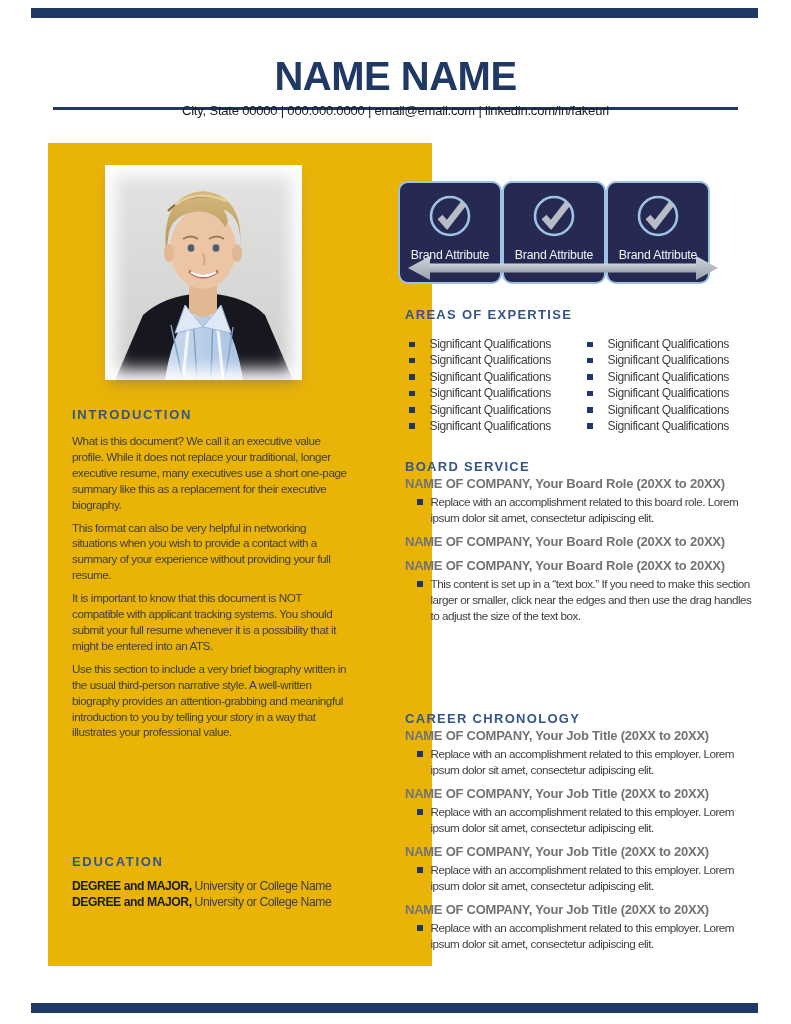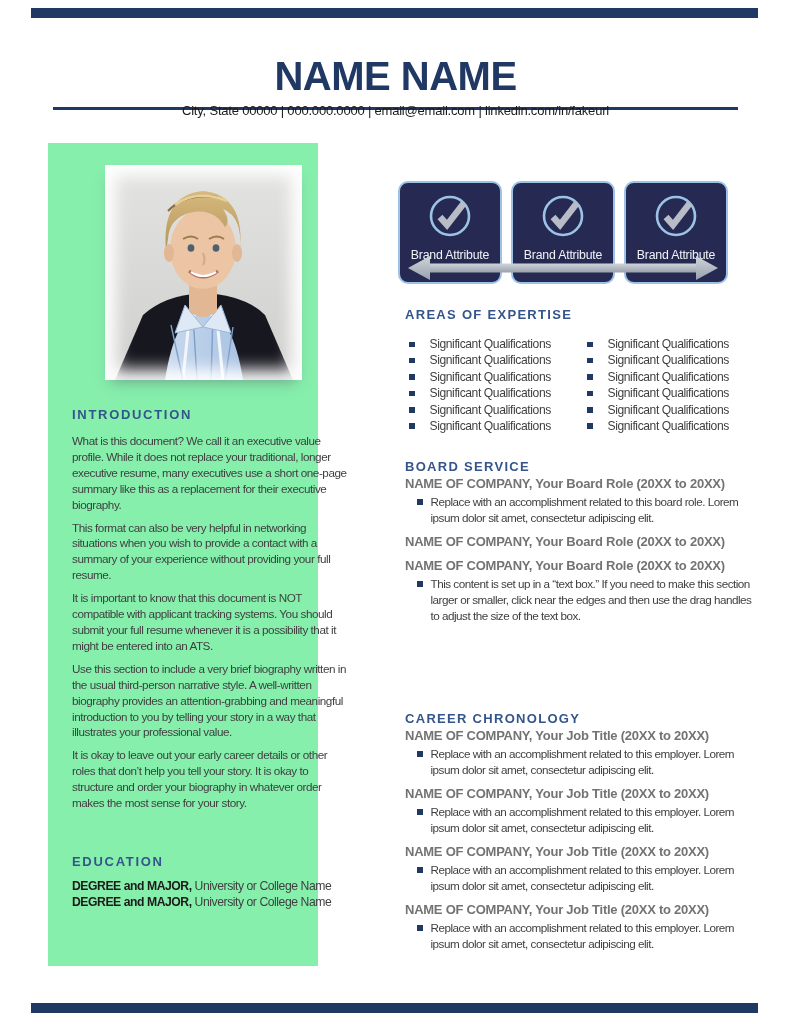--- a/index.html
+++ b/index.html
@@ -15,21 +15,21 @@
   .hdr-name{
     position:absolute;top:54px;left:0;width:100%;text-align:center;
     font-size:40px;font-weight:bold;color:#1f3864;letter-spacing:-0.5px;
   }
   .hdr-rule{position:absolute;top:107px;left:53px;width:685px;height:3px;background:#1f3864;}
   .hdr-contact{
     position:absolute;top:103px;left:0;width:100%;text-align:center;
     font-size:13px;color:#1a1a1a;letter-spacing:-0.2px;
   }
   
-  .left-panel{position:absolute;top:143px;left:48px;width:270px;height:823px;background:#86efac;}
+  .left-panel{position:absolute;top:143px;left:48px;width:384px;height:823px;background:#eab308;}
   .photo{
     position:absolute;top:22px;left:57px;width:197px;height:215px;overflow:hidden;
     box-shadow:0 8px 13px -6px rgba(90,95,110,.5);
   }
   .photo .vignette{
     position:absolute;inset:0;
     box-shadow:inset 0 0 16px 11px rgba(255,255,255,.96);
     pointer-events:none;
   }
   .sec-heading{
@@ -42,21 +42,21 @@
   }
   .edu{position:absolute;top:710px;left:24px;width:294px;}
   .edu .sec-heading{margin-bottom:9px;}
   .edu-line{font-size:12.2px;line-height:15.5px;letter-spacing:-0.45px;color:#3f3f3f;}
   .edu-line b{color:#1a1a1a;}
   
   .r-headline{
     position:absolute;top:149px;left:405px;width:356px;
     font-size:15px;font-weight:bold;letter-spacing:0.8px;color:#1f3864;
   }
-  .boxes{position:absolute;top:181px;left:398px;width:330px;display:flex;gap:9px;}
+  .boxes{position:absolute;top:181px;left:398px;width:330px;display:flex;gap:0;}
   .bbox{
     width:104px;height:103px;box-sizing:border-box;background:#262a53;
     border:2.5px solid #9cc2e5;border-radius:10px;
     display:flex;flex-direction:column;align-items:center;
   }
   .bbox .chk{margin-top:8px;}
   .bbox .blabel{margin-top:9px;font-size:12.3px;color:#f2f3f7;letter-spacing:-0.2px;}
   .arrow-wrap{position:absolute;top:252px;left:398px;width:330px;height:32px;}
   
   .rsec{position:absolute;left:405px;width:356px;}
@@ -142,21 +142,20 @@
       </svg>
       <div class="vignette"></div>
     </div>
 
     <div class="intro">
       <div class="sec-heading">INTRODUCTION</div>
       <p>What is this document? We call it an executive value profile. While it does not replace your traditional, longer executive resume, many executives use a short one-page summary like this as a replacement for their executive biography.</p>
       <p>This format can also be very helpful in networking situations when you wish to provide a contact with a summary of your experience without providing  your full resume.</p>
       <p>It is important to know that this document is NOT compatible with applicant tracking systems. You should submit your full resume whenever it is a possibility that it might be entered into an ATS.</p>
       <p>Use this section to include a very brief biography written in the usual third-person narrative style.  A well-written biography provides an attention-grabbing and meaningful introduction to you by telling your story in a way that illustrates your professional value.</p>
-      <p>It is okay to leave out your early career details or other roles that don’t help you tell your story. It is okay to structure and order your biography in whatever order makes the most sense for your story.</p>
     </div>
 
     <div class="edu">
       <div class="sec-heading">EDUCATION</div>
       <div class="edu-line"><b>DEGREE and MAJOR,</b><span> University or College Name</span></div>
       <div class="edu-line"><b>DEGREE and MAJOR,</b><span> University or College Name</span></div>
     </div>
   </div>
 
 

